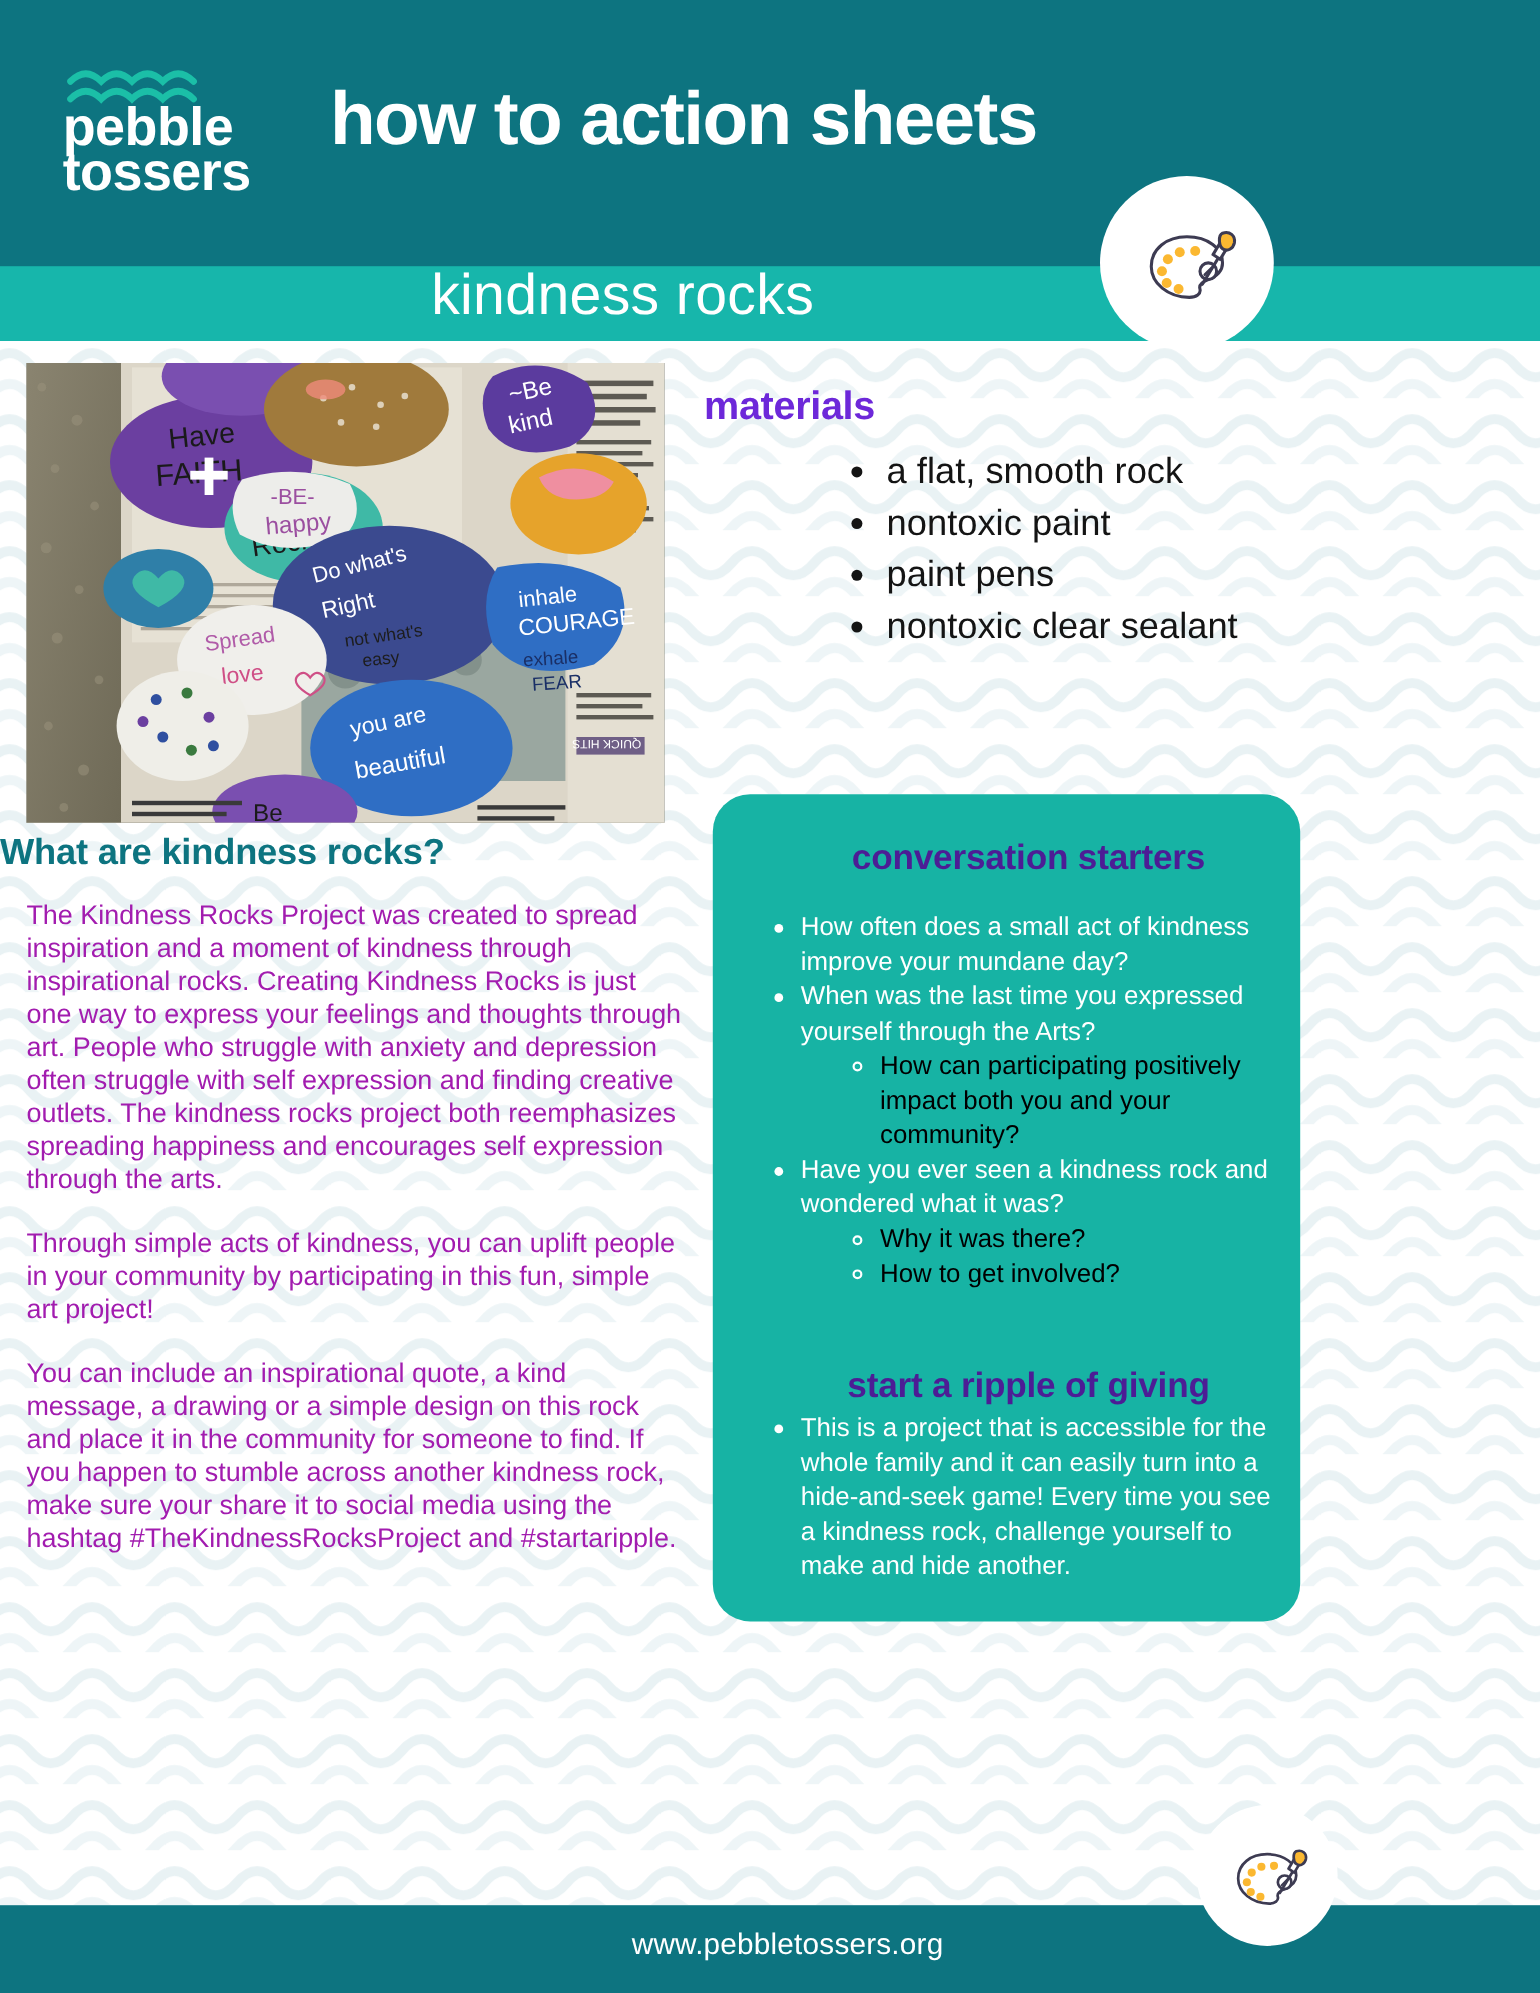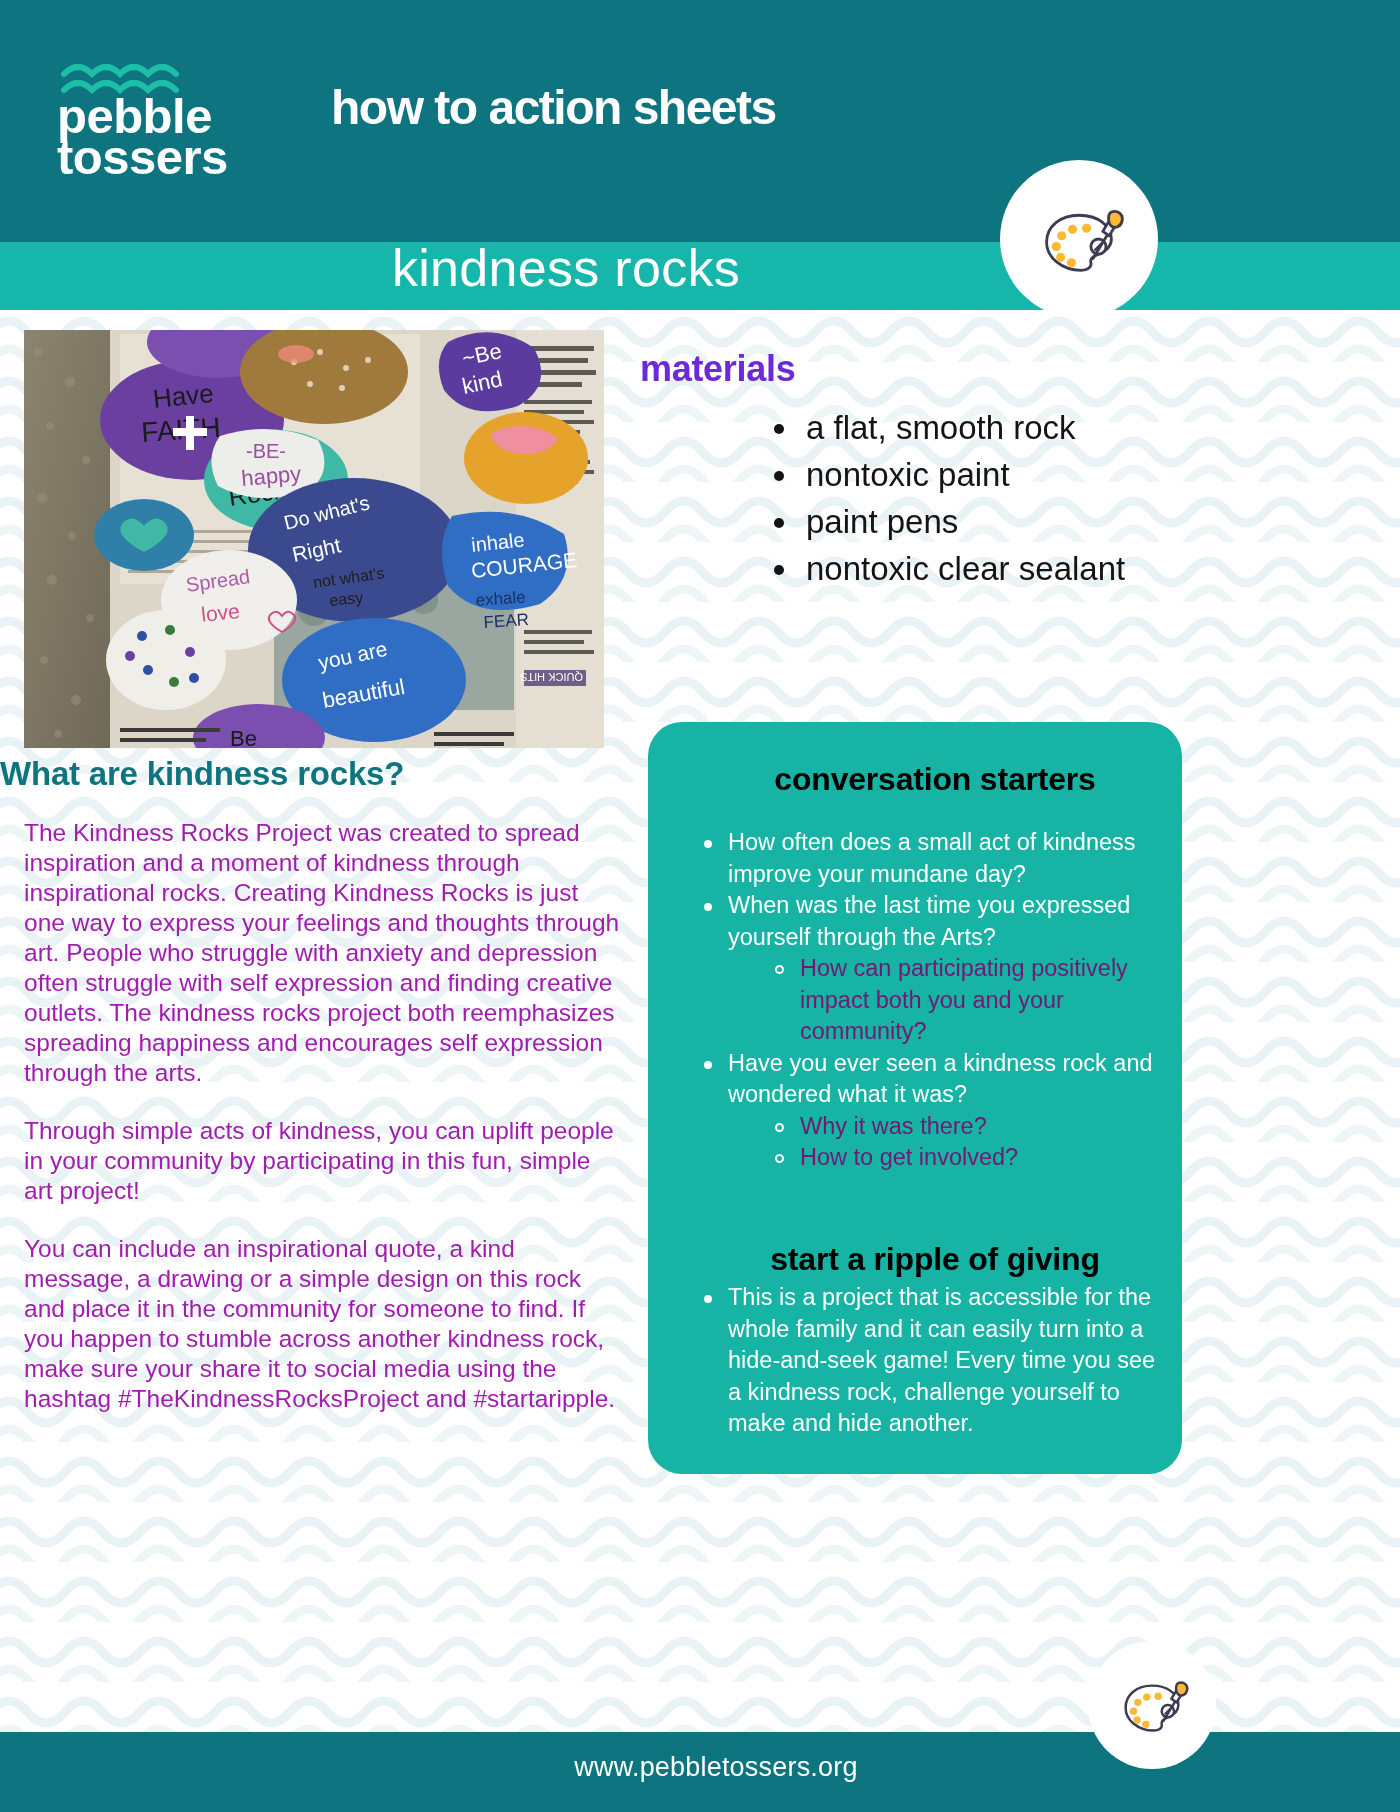--- a/index.html
+++ b/index.html
@@ -42,26 +42,25 @@
     color: #ffffff;
     font-weight: 700;
     font-size: 49px;
     line-height: 41px;
     letter-spacing: -0.5px;
     font-family: "Liberation Sans", sans-serif;
   }
   .hdr-title {
     position: absolute; left: 300px; top: 68px;
     color: #ffffff;
-    font-size: 48px;
+    font-size: 68px;
     font-weight: 800;
     letter-spacing: -1.5px;
     line-height: 80px;
     white-space: nowrap;
-    margin-left: 31px;
   }
 
   
   .subband {
     position: absolute; left: 0; top: 222px;
     width: 1400px; height: 88px;
     background: #17b6ab;
     z-index: 1;
   }
   .subband-title {
@@ -151,21 +150,21 @@
   
   .card {
     position: absolute; left: 648px; top: 722px;
     width: 534px; height: 752px;
     background: #17b3a4;
     border-radius: 34px;
     z-index: 3;
   }
   .card-head {
     text-align: center;
-    color: #000000;
+    color: #4c1d95;
     font-size: 32px;
     font-weight: 800;
     letter-spacing: -0.2px;
     line-height: 38px;
     padding-left: 40px;
   }
   .conv-head { position: absolute; left: 0; top: 38px; width: 534px; }
   .ripple-head { position: absolute; left: 0; top: 518px; width: 534px; }
 
   .card ul { list-style: none; }
@@ -187,21 +186,21 @@
     width: 8px; height: 8px;
     border-radius: 50%;
     background: #ffffff;
   }
   .card .lvl2 {
     margin-top: 0px;
     padding-left: 36px;
   }
   .card .lvl2 > li {
     position: relative;
-    color: #701a75;
+    color: #000000;
     font-size: 23.5px;
     line-height: 31.5px;
     padding-left: 36px;
   }
   .card .lvl2 > li::before {
     content: "";
     position: absolute; left: 11px; top: 12px;
     width: 9px; height: 9px;
     border-radius: 50%;
     border: 2px solid #ffffff;

